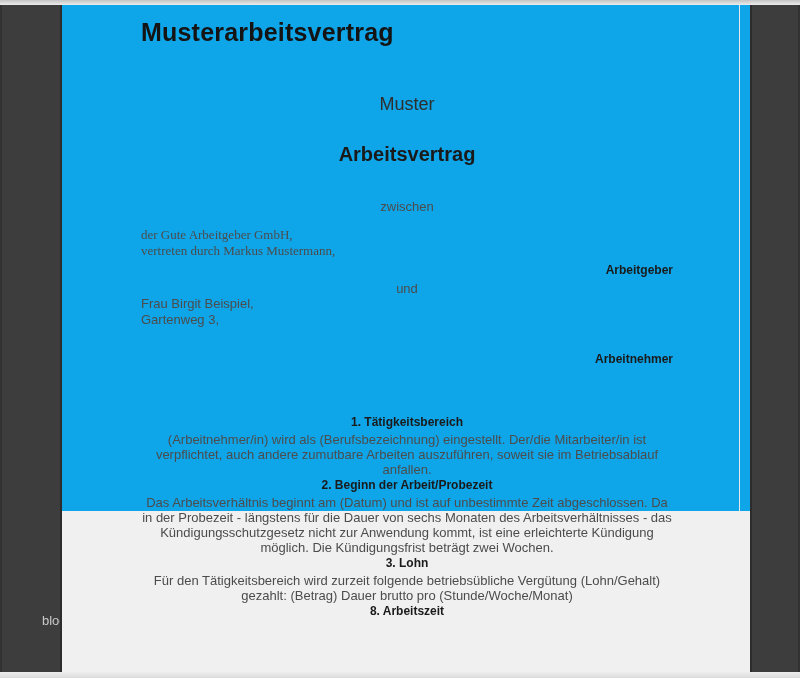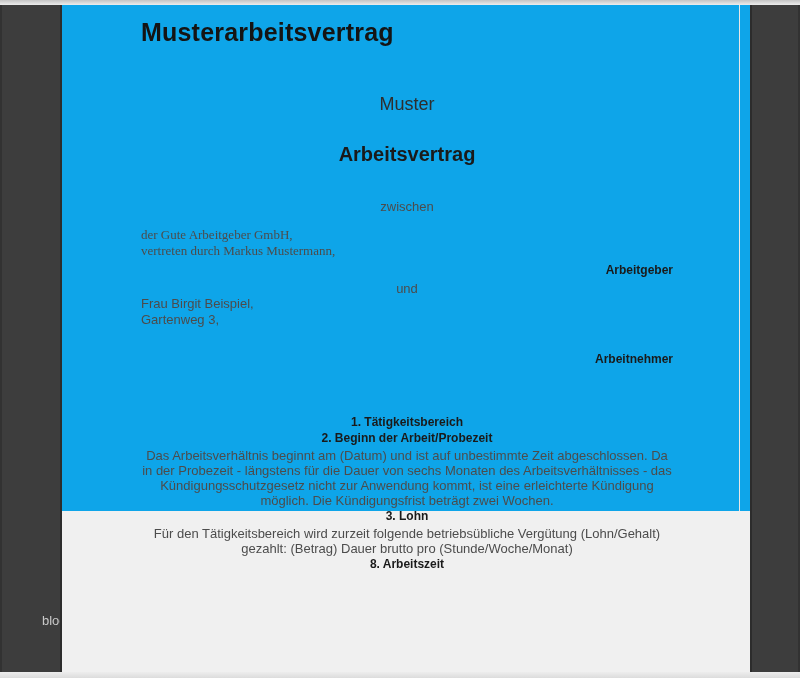--- a/index.html
+++ b/index.html
@@ -105,20 +105,21 @@
 
     <div class="addr addr-employee">
       <div>Frau Birgit Beispiel,</div>
       <div>Gartenweg 3,</div>
     </div>
 
     <div class="right role role-employee">Arbeitnehmer</div>
 
     <div class="section first">
       <div class="center sec-heading">1. Tätigkeitsbereich</div>
+      <div class="center sec-body">(Arbeitnehmer/in) wird als (Berufsbezeichnung) eingestellt. Der/die Mitarbeiter/in ist verpflichtet, auch andere zumutbare Arbeiten auszuführen, soweit sie im Betriebsablauf anfallen.</div>
     </div>
 
     <div class="section">
       <div class="center sec-heading">2. Beginn der Arbeit/Probezeit</div>
       <div class="center sec-body">Das Arbeitsverhältnis beginnt am (Datum) und ist auf unbestimmte Zeit abgeschlossen. Da in der Probezeit - längstens für die Dauer von sechs Monaten des Arbeitsverhältnisses - das Kündigungsschutzgesetz nicht zur Anwendung kommt, ist eine erleichterte Kündigung möglich. Die Kündigungsfrist beträgt zwei Wochen.</div>
     </div>
 
     <div class="section">
       <div class="center sec-heading">3. Lohn</div>
       <div class="center sec-body">Für den Tätigkeitsbereich wird zurzeit folgende betriebsübliche Vergütung (Lohn/Gehalt) gezahlt: (Betrag) Dauer brutto pro (Stunde/Woche/Monat)</div>

